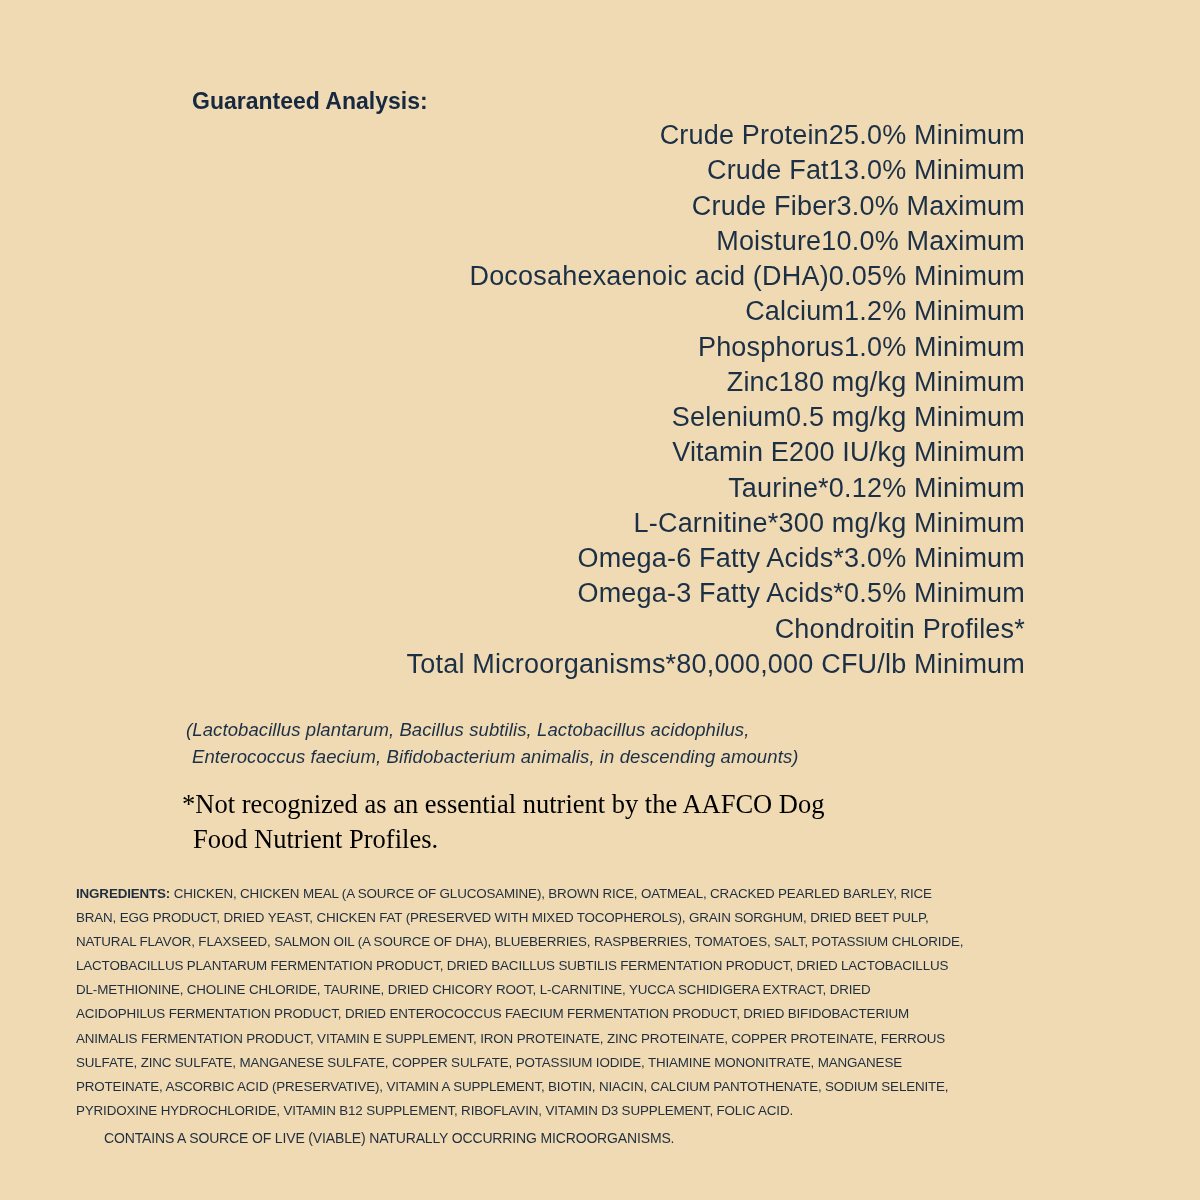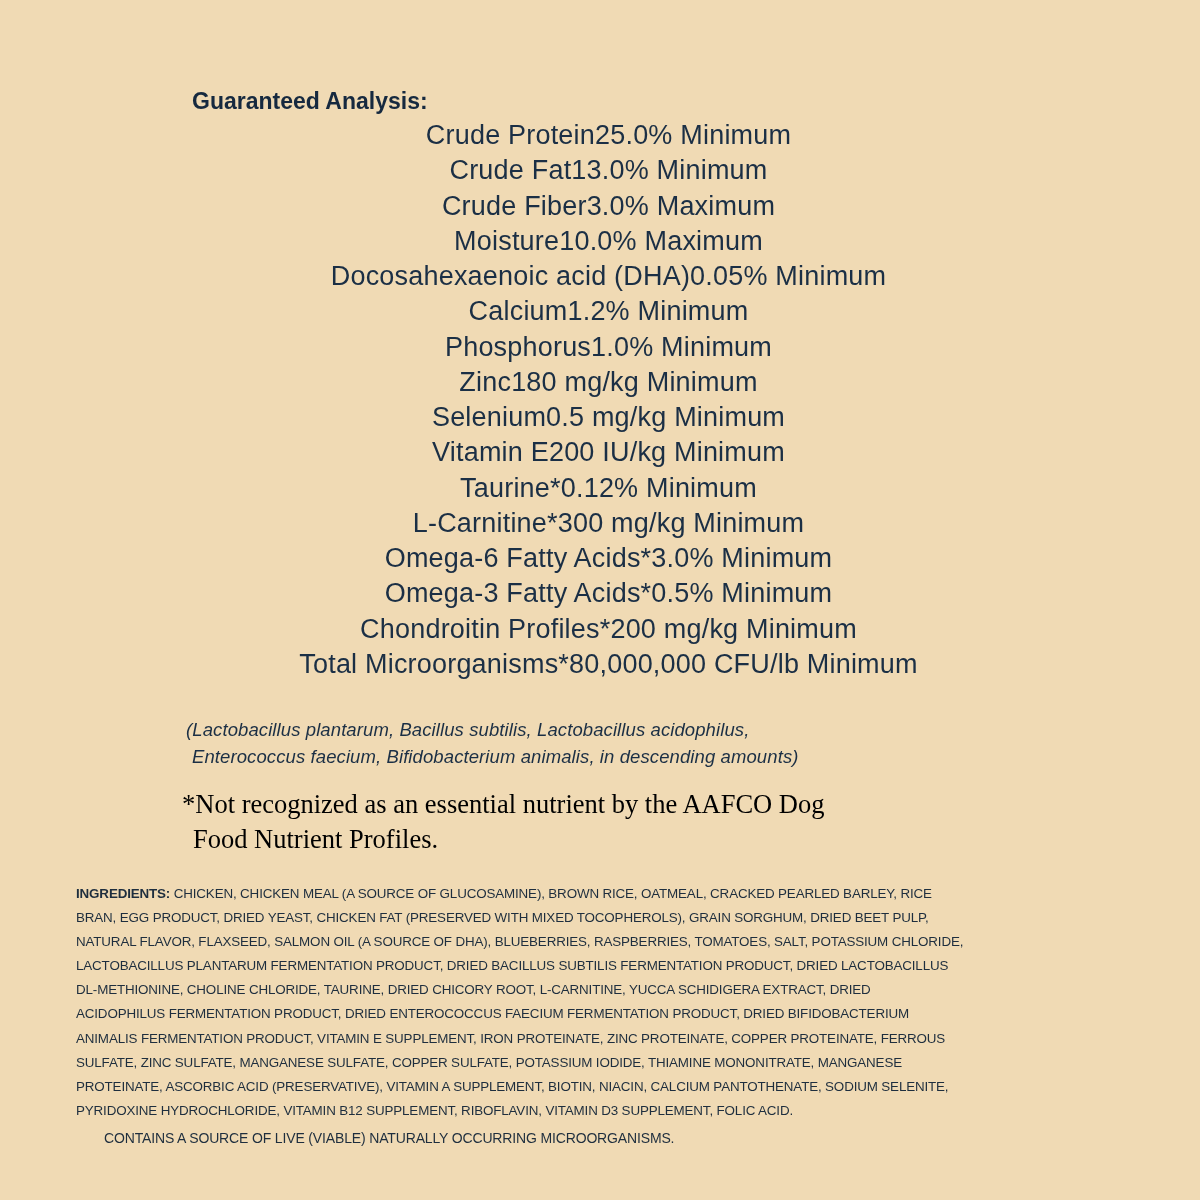--- a/index.html
+++ b/index.html
@@ -30,21 +30,21 @@
       line-height: 34px;
       margin: 0;
       color: #16293F;
     }
     .ga-table {
       width: 100%;
       border-collapse: collapse;
     }
     .ga-row {
       display: flex;
-      justify-content: center;
+      justify-content: flex-end;
       align-items: center;
       height: 35.25px;
       font-family: "Liberation Sans", sans-serif;
       font-size: 27px;
       color: #1B2F45;
       white-space: nowrap;
     }
     .ga-row .name {
       letter-spacing: 0.2px;
     }
@@ -170,21 +170,20 @@
     <div class="ga-row">
         <span class="name">Omega-6 Fatty Acids*</span>
         <span class="val">3.0% Minimum</span>
       </div>
     <div class="ga-row">
         <span class="name">Omega-3 Fatty Acids*</span>
         <span class="val">0.5% Minimum</span>
       </div>
     <div class="ga-row">
         <span class="name">Chondroitin Profiles*</span>
-        <span class="val">200 mg/kg Minimum</span>
       </div>
     <div class="ga-row">
         <span class="name">Total Microorganisms*</span>
         <span class="val">80,000,000 CFU/lb Minimum</span>
       </div>
   </div>
 </section>
 
 <div class="microbe-note">
   <span class="l1">(Lactobacillus plantarum, Bacillus subtilis, Lactobacillus acidophilus,</span>

